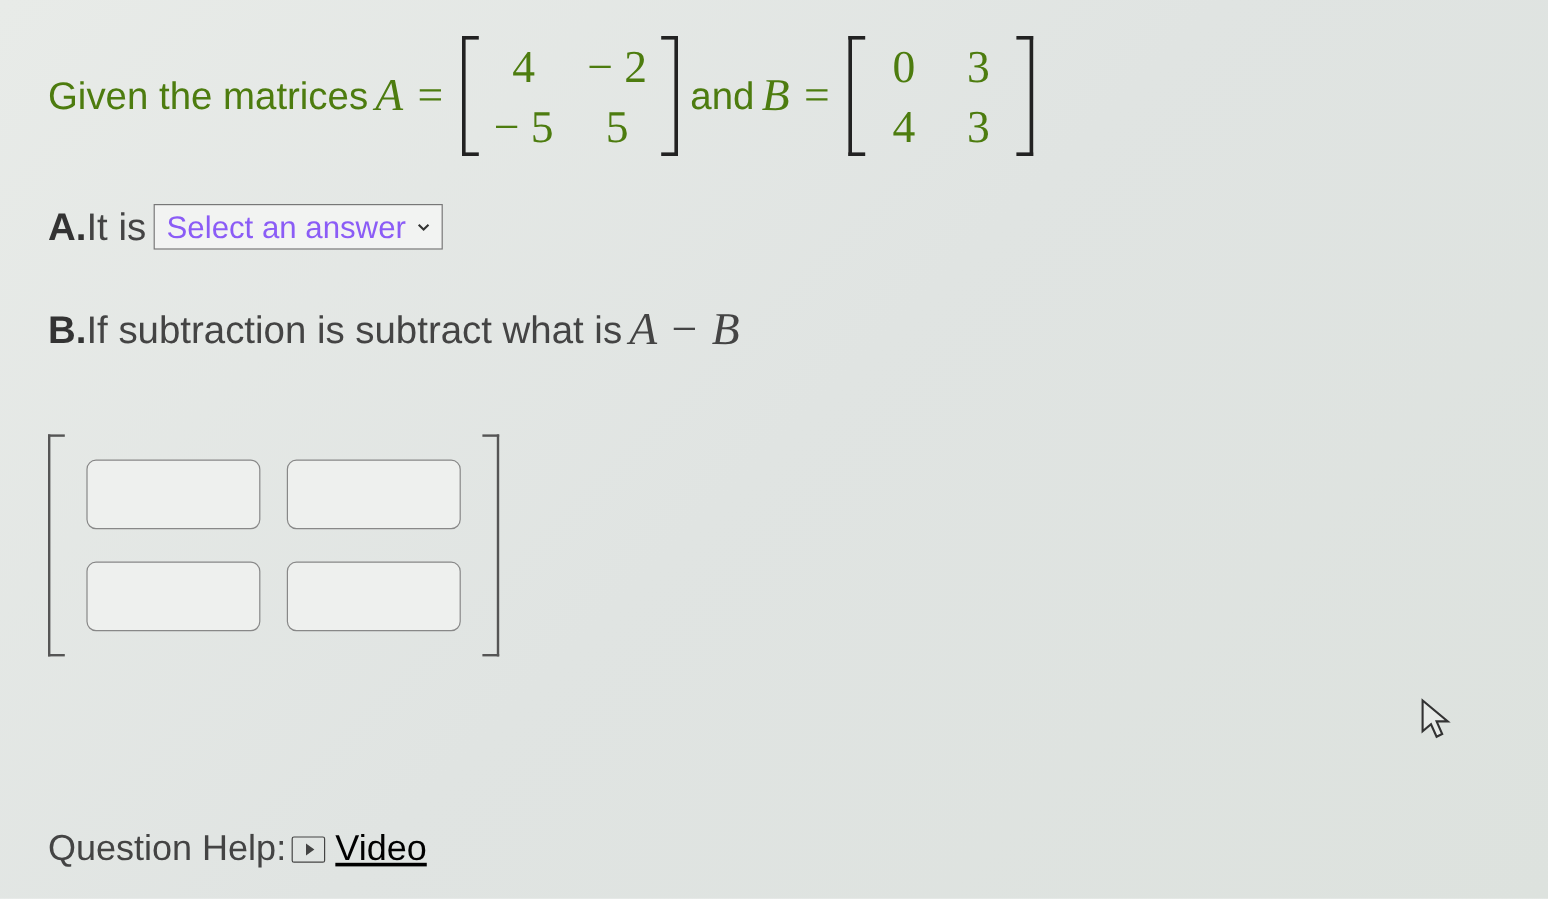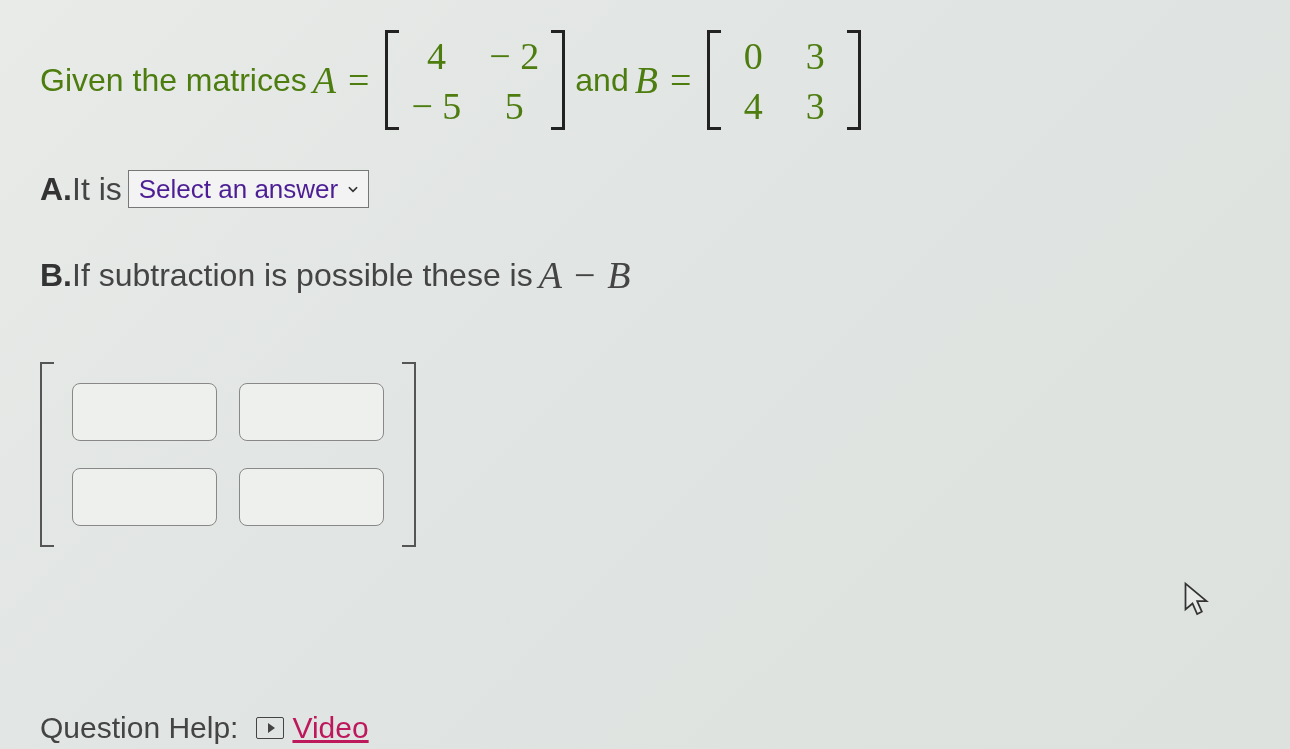--- a/index.html
+++ b/index.html
@@ -70,21 +70,21 @@
       font-weight: bold;
       color: #333;
     }
     .select-box {
       display: inline-flex;
       align-items: center;
       border: 1px solid #777;
       background: #f2f3f2;
       padding: 2px 8px 2px 10px;
       font-size: 26px;
-      color: #4c1d95;
+      color: #8b5cf6;
       margin: 0 6px;
       cursor: pointer;
       height: 38px;
     }
     .chevron {
       margin-left: 8px;
       width: 14px;
       height: 14px;
     }
     .input-matrix {
@@ -119,30 +119,30 @@
     .section-a, .section-b {
       display: flex;
       align-items: center;
       flex-wrap: wrap;
       font-size: 32px;
       color: #444;
       margin-bottom: 45px;
     }
     .bottom {
       position: absolute;
-      bottom: 4px;
+      bottom: 24px;
       left: 40px;
       font-size: 30px;
       color: #444;
       display: flex;
       align-items: flex-start;
-      gap: 18px;
+      gap: 5px;
     }
     .video-link {
-      color: #be185d;
+      color: #000000;
       text-decoration: underline;
       display: inline-flex;
       align-items: center;
       gap: 8px;
       cursor: pointer;
     }
     .video-icon-box {
       border: 1.5px solid #444;
       width: 28px;
       height: 22px;
@@ -212,21 +212,21 @@
     <span>Select an answer</span>
     <svg class="chevron" viewBox="0 0 24 24" fill="none" stroke="#333" stroke-width="3">
       <polyline points="5 9 12 16 19 9"></polyline>
     </svg>
   </span>
 </div>
 
 
 <div class="section-b">
   <span class="part-label">B.</span>
-  <span> If subtraction is possible these is </span>
+  <span> If subtraction is subtract what is </span>
   <span class="math-italic">A</span>
   <span class="math-roman">−</span>
   <span class="math-italic">B</span>
 </div>
 
 
 <div class="input-matrix">
   <span class="input-bracket-left"></span>
   <span class="input-cells">
     <input class="input-field" style="">

